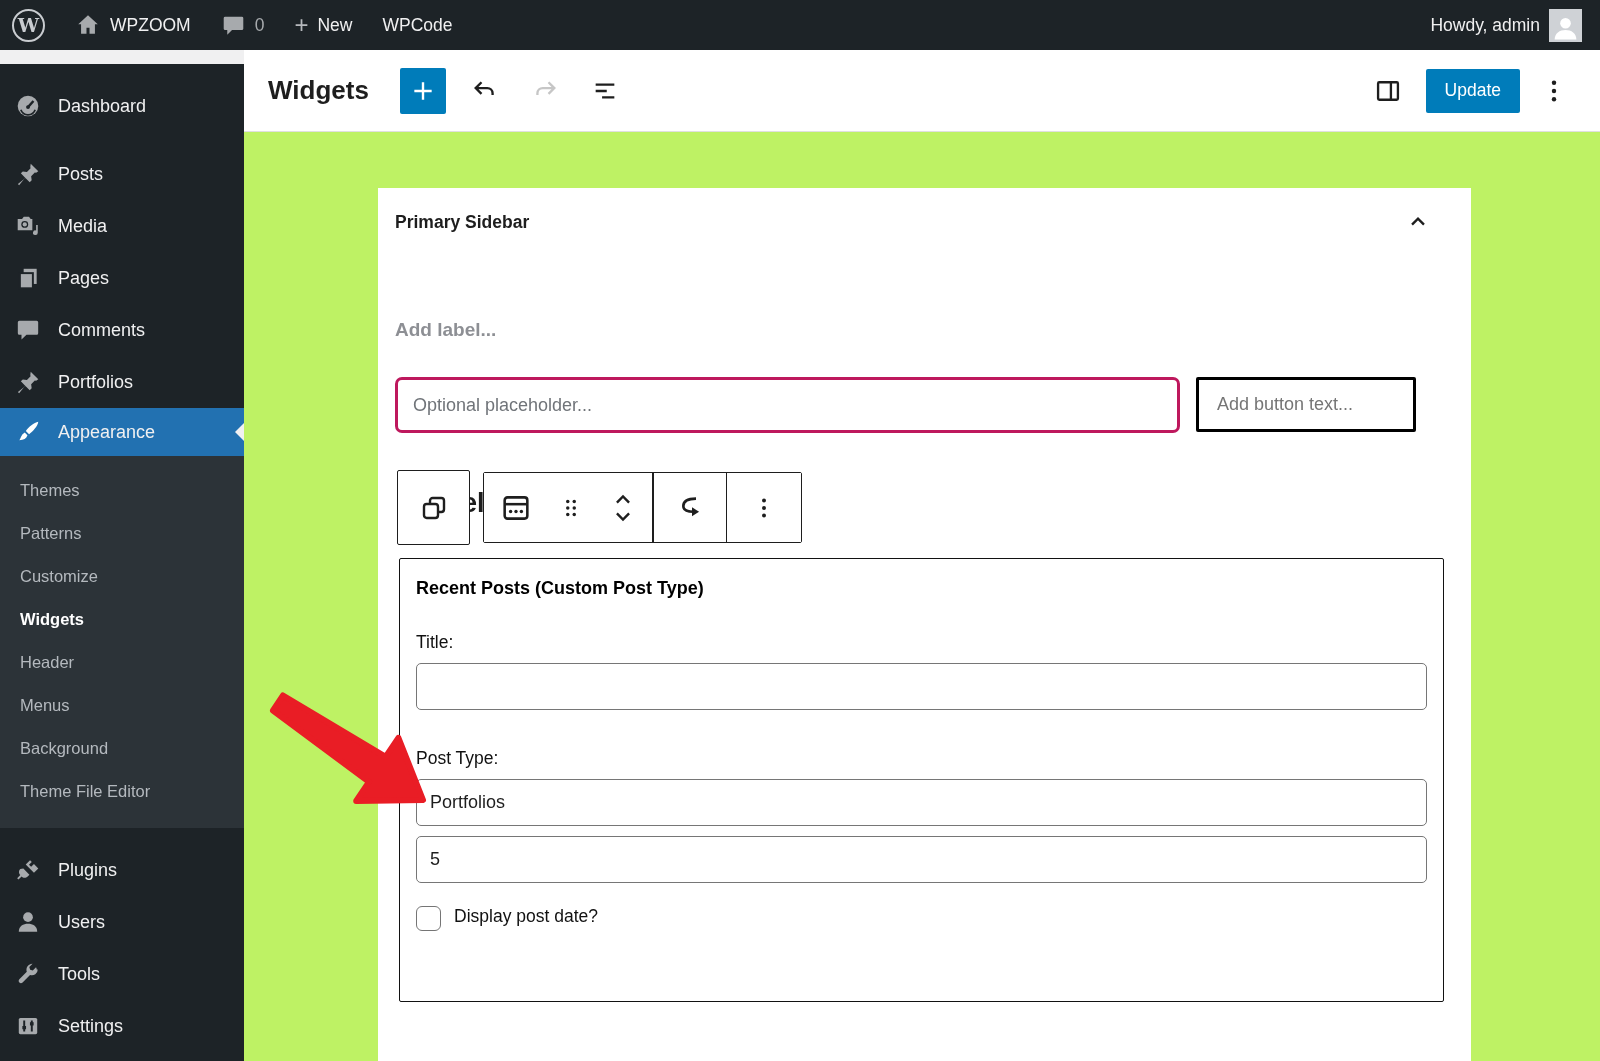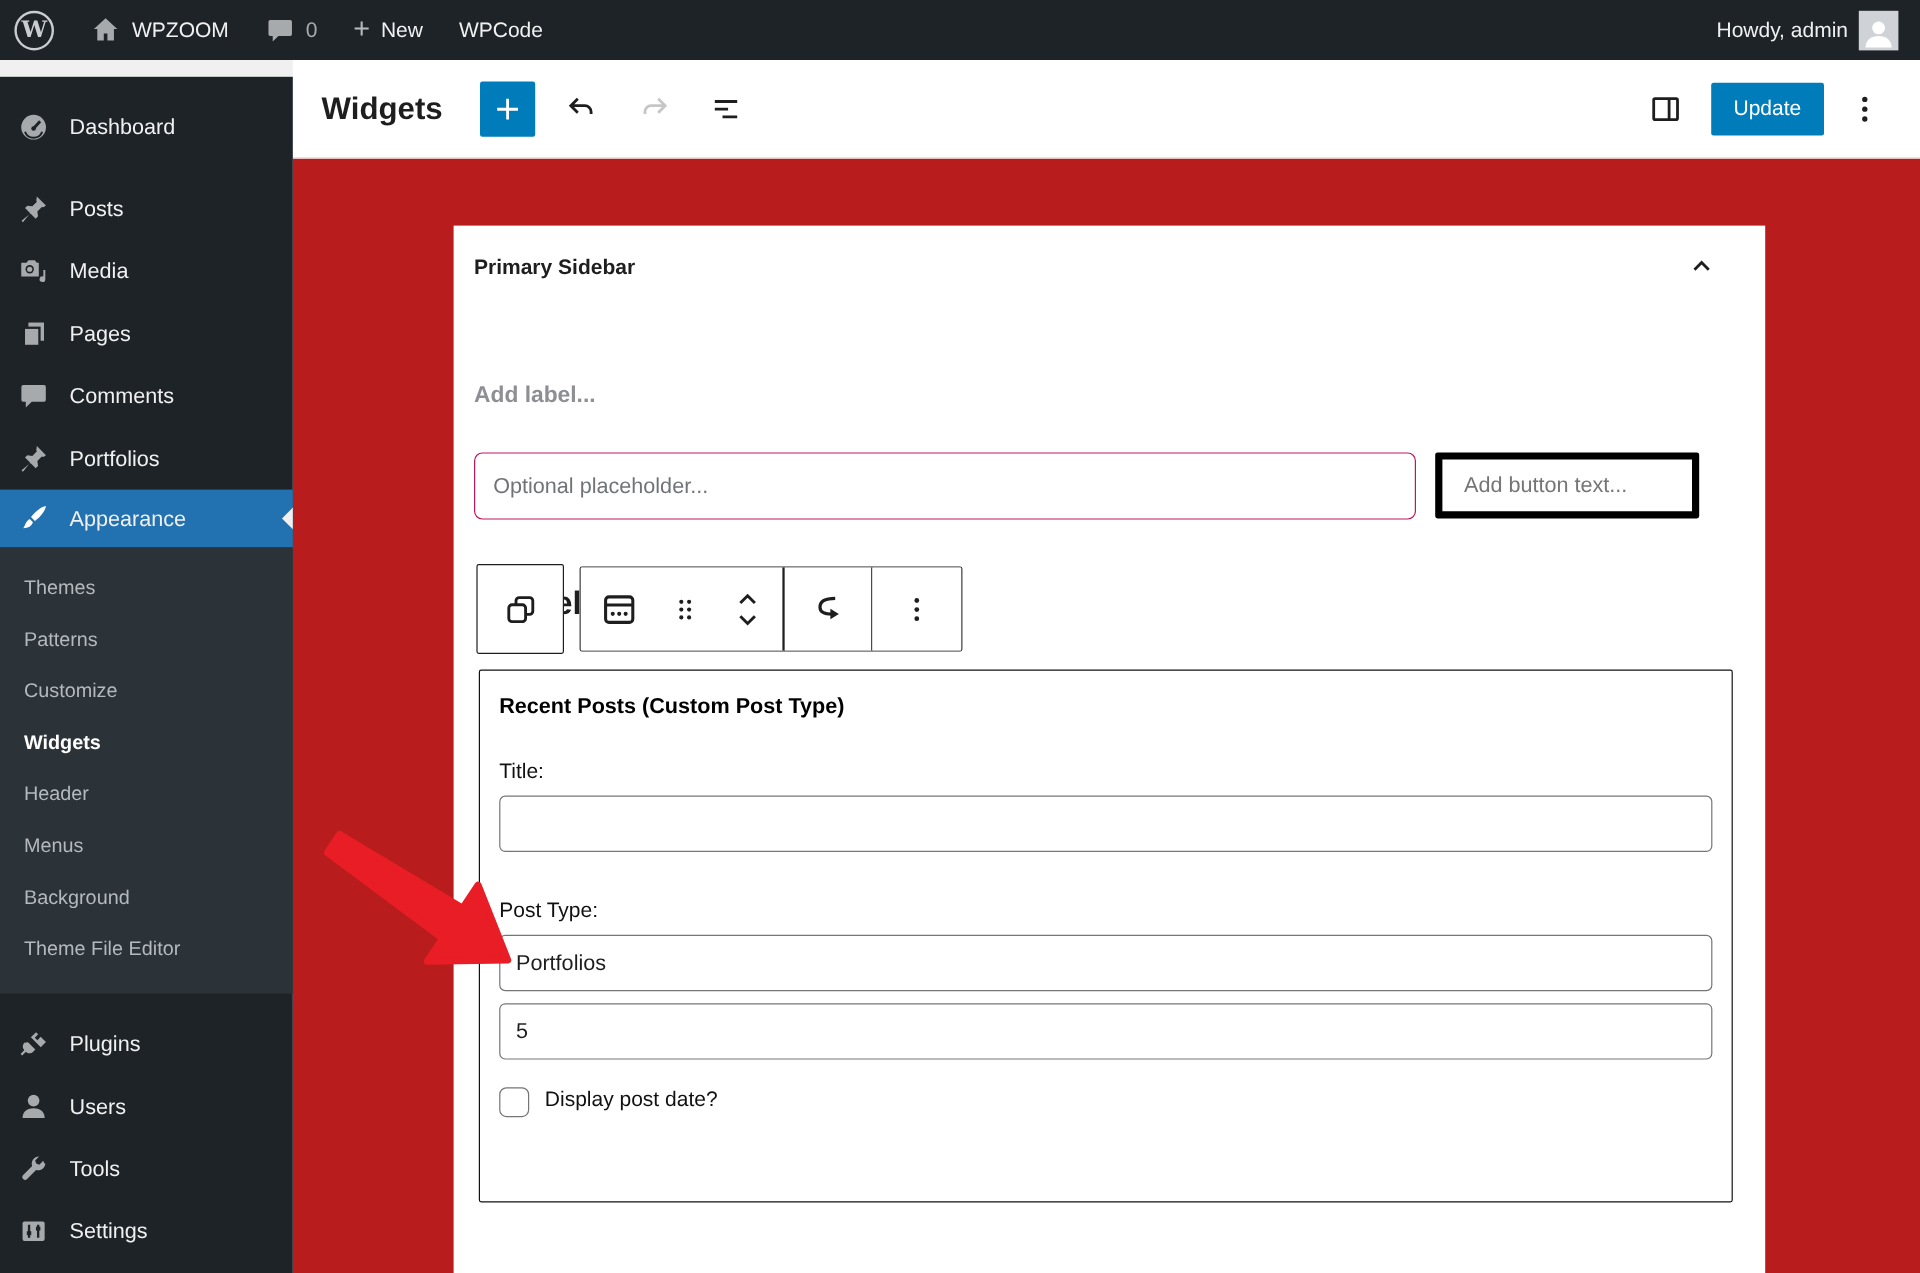--- a/index.html
+++ b/index.html
@@ -45,34 +45,34 @@
   .icon-btn { width:48px; height:48px; background:none; border:none; display:flex; align-items:center;
               justify-content:center; cursor:pointer; }
   .icon-btn + .icon-btn { margin-left:12px; }
   .ed-spacer { flex:1; }
   .update-btn { height:44px; padding:0 19px; background:#007cba; color:#fff; border:none; border-radius:2px;
                 font-size:17.5px; font-family:"Liberation Sans", sans-serif; cursor:pointer; margin:0 10px 0 14px; }
   .stroke-ic { stroke:#1e1e1e; fill:none; stroke-width:2; }
   .stroke-dis { stroke:#c6c6c6; fill:none; stroke-width:2; }
 
   
-  .content { position:absolute; top:132px; left:244px; width:1356px; height:929px; background:#b91c1c; overflow:hidden;padding-left:45px; }
+  .content { position:absolute; top:132px; left:244px; width:1356px; height:929px; background:#bef264; overflow:hidden;padding-left:45px; }
   .panel { position:absolute; left:134px; top:56px; width:1093px; height:940px; background:#fff; }
 
   .panel-head { position:absolute; left:0; top:0; width:100%; height:70px; }
   .panel-title { position:absolute; left:17px; top:24px; font-size:17.5px; font-weight:600; color:#1e1e1e; }
   .collapse-btn { position:absolute; right:33px; top:14px; width:40px; height:40px; background:none; border:none;
                   display:flex; align-items:center; justify-content:center; cursor:pointer; }
 
   .add-label { position:absolute; left:17px; top:131px; font-size:19px; font-weight:600; color:#8d8f94; cursor:text; }
   .search-row { position:absolute; left:17px; top:189px; display:flex; gap:16px; }
-  .search-input { width:785px; height:56px; border:1px solid #be185d; border-radius:7px; font-size:18px;
+  .search-input { width:785px; height:56px; border:3px solid #be185d; border-radius:7px; font-size:18px;
                   padding:0 15px; color:#1e1e1e; font-family:"Liberation Sans", sans-serif; background:#fff; }
   .search-input::placeholder { color:#707479; opacity:1; }
-  .search-btn { width:220px; height:55px; border:6px solid #000000; border-radius:2px; background:#fff;
+  .search-btn { width:220px; height:55px; border:3px solid #000000; border-radius:2px; background:#fff;
                 display:flex; align-items:center; padding-left:18px; font-size:18px; color:#757575; cursor:text; }
 
   .hidden-text { position:absolute; left:84px; top:300px; font-size:27px; font-weight:700; color:#1e1e1e; z-index:1; }
   .blk-toolbar { position:absolute; left:19px; top:282px; display:flex; z-index:2; }
   .tb-solo { width:73px; height:75px; background:#fff; border:1.5px solid #1e1e1e; border-radius:2px;
              display:flex; align-items:center; justify-content:center; cursor:pointer; margin-right:13px; margin-top:0; }
   .tb-group { height:71px; margin-top:2px; background:#fff; border:1.5px solid #1e1e1e; border-radius:2px;
               display:flex; align-items:stretch; }
   .tb-cell { display:flex; align-items:center; justify-content:center; cursor:pointer; background:#fff; }
   .tb-div { width:1.5px; background:#1e1e1e; }

